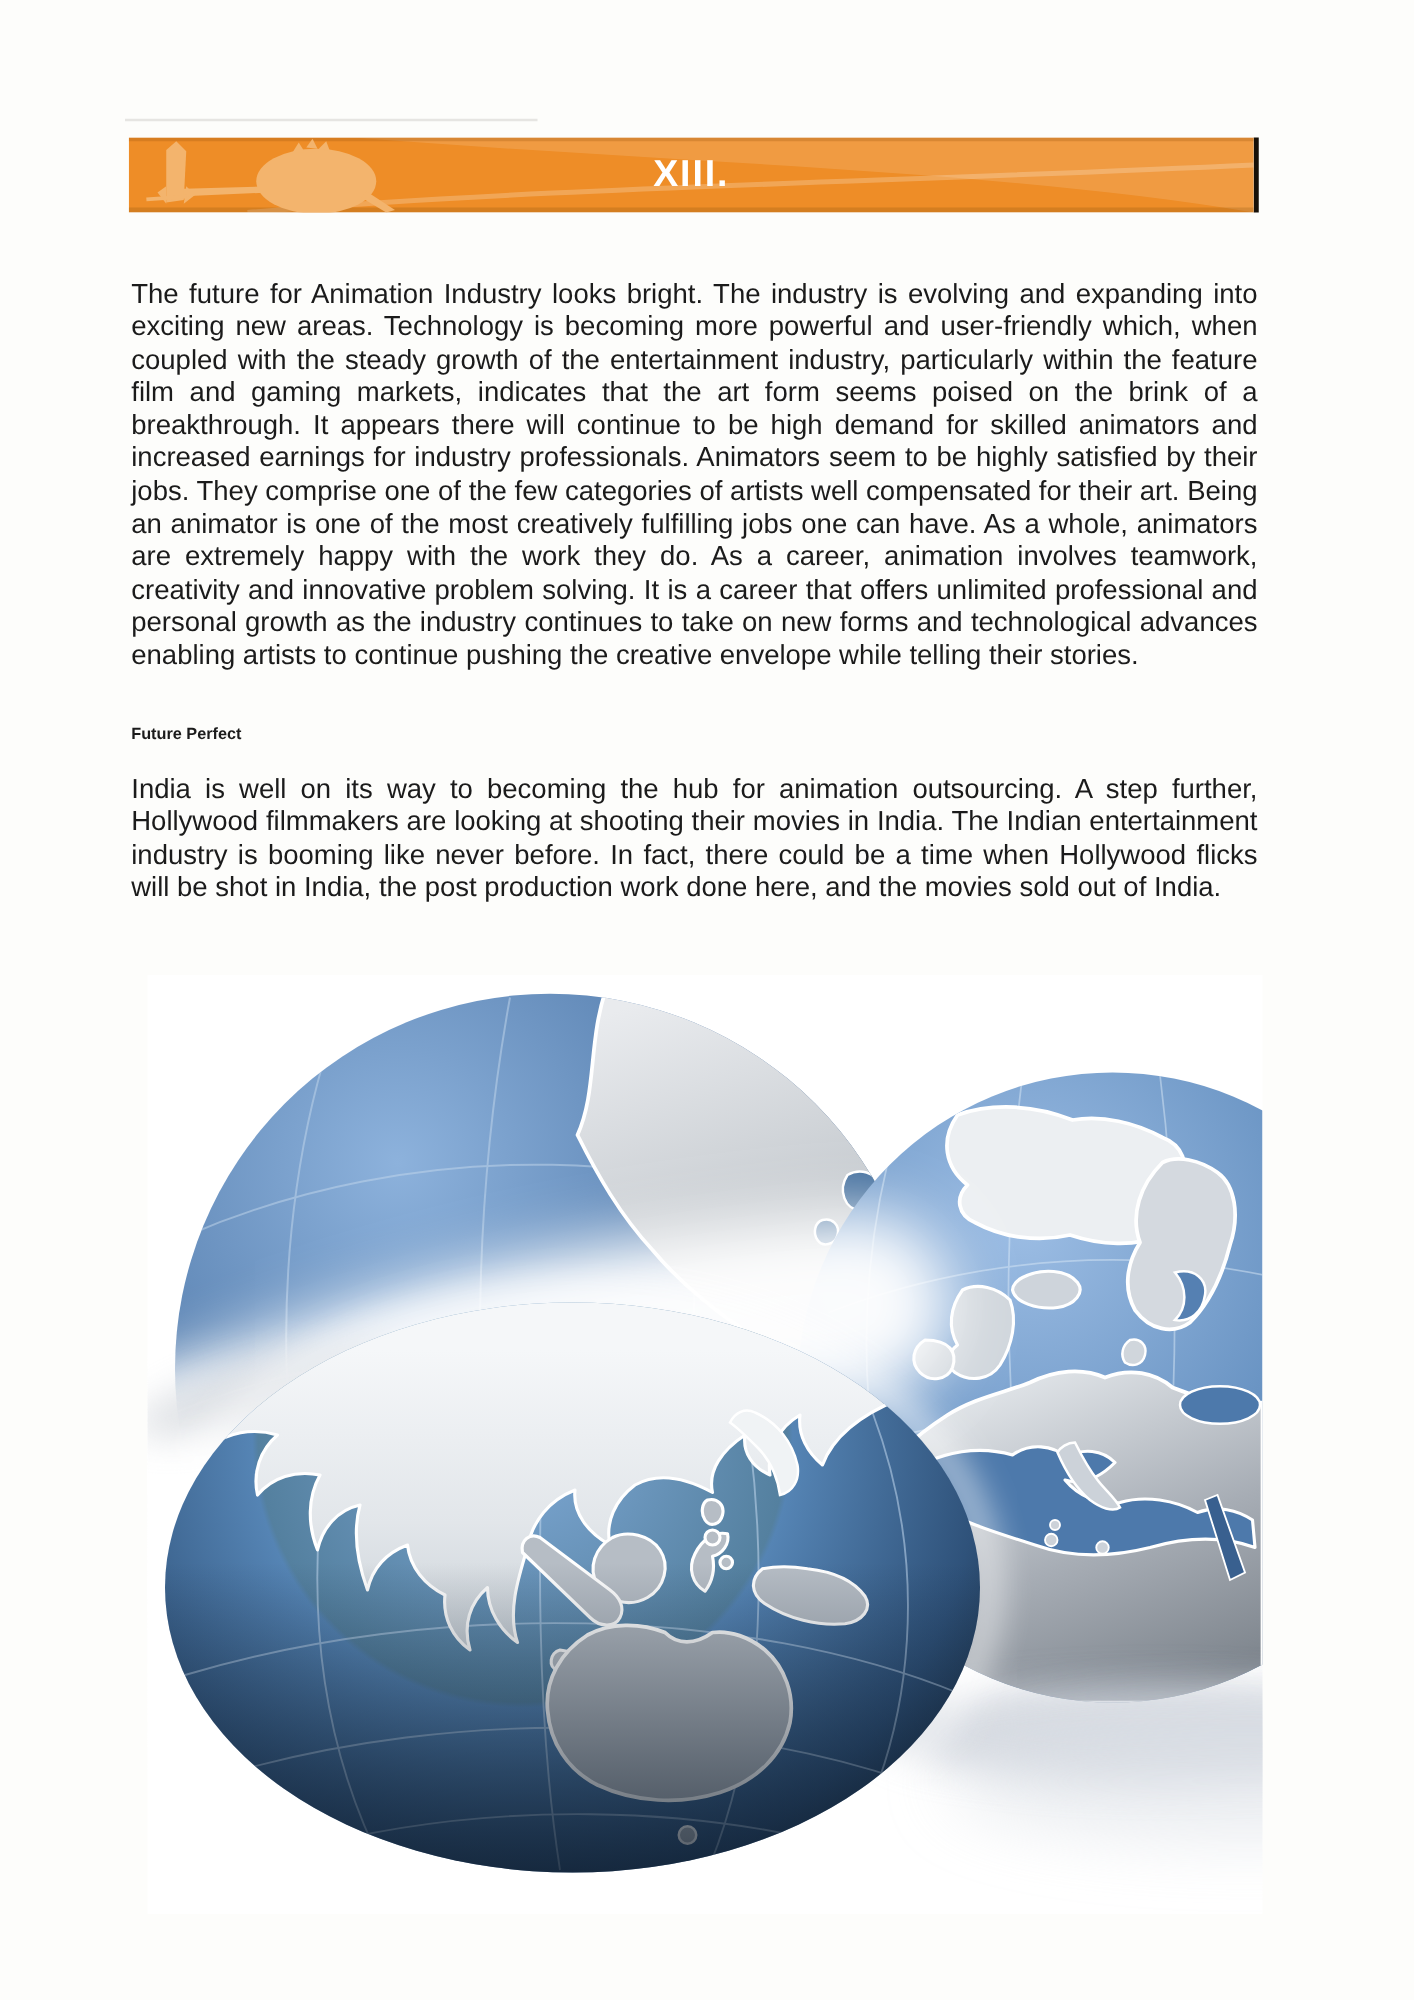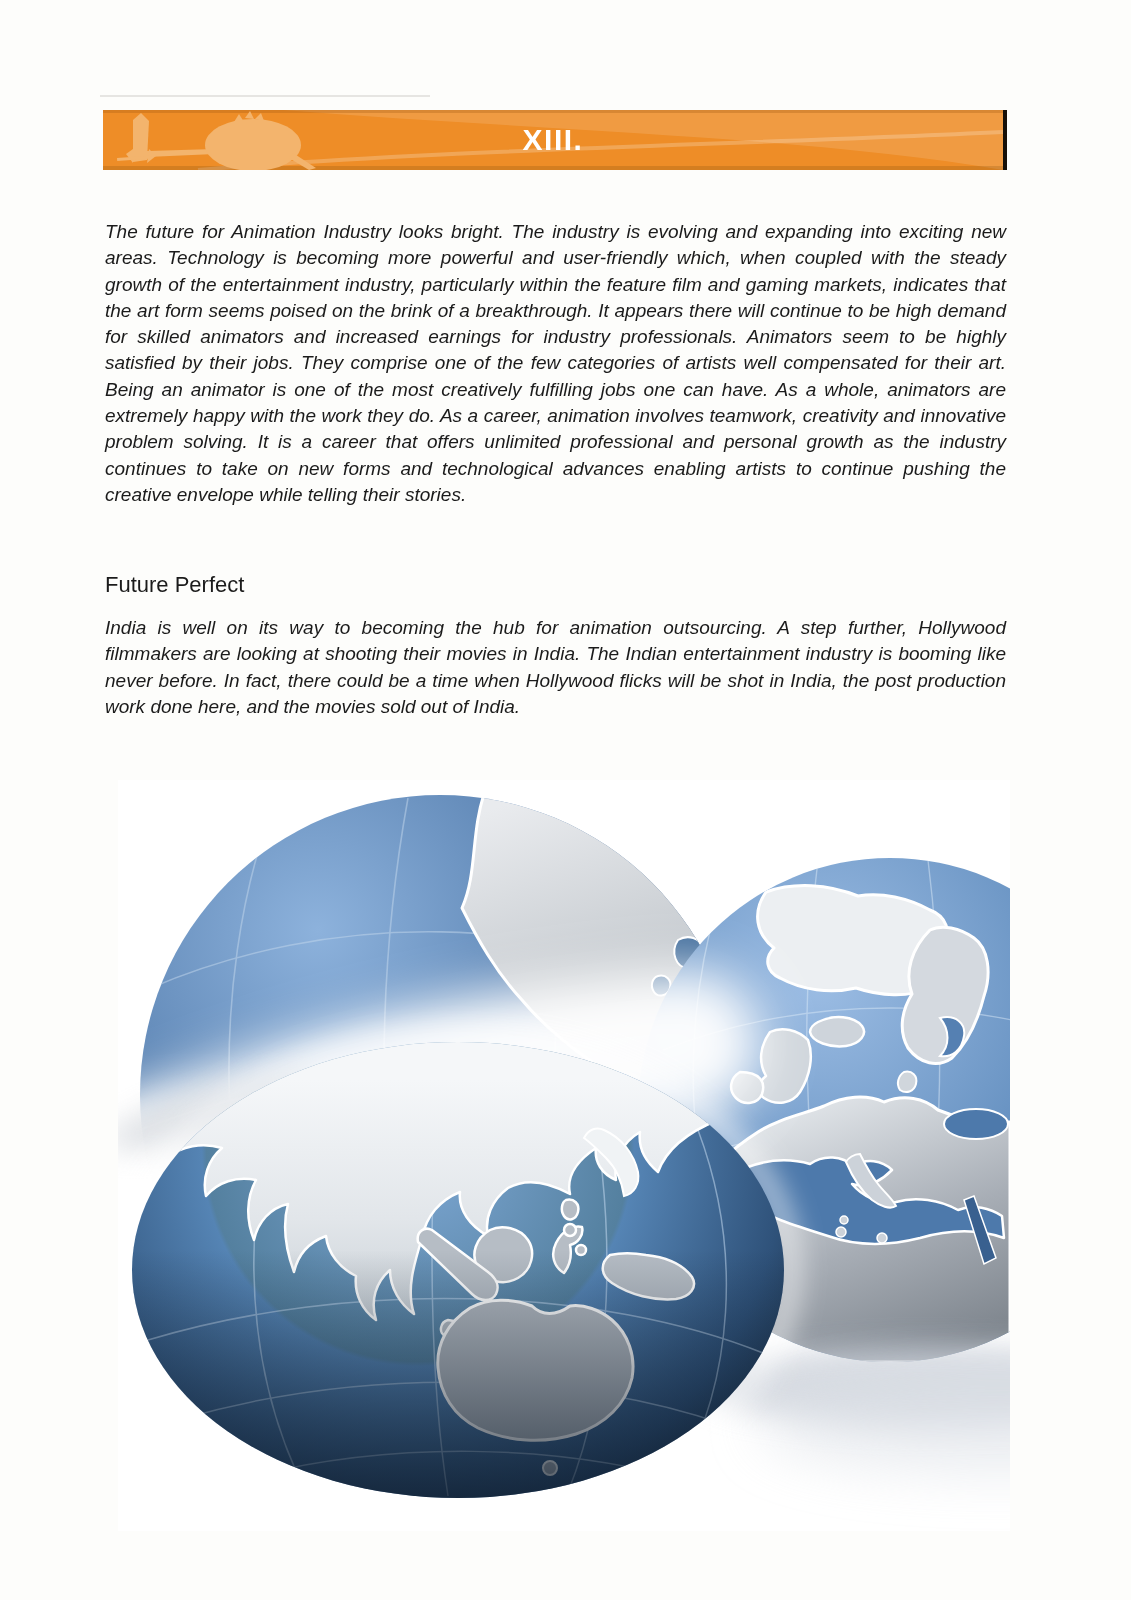--- a/index.html
+++ b/index.html
@@ -21,28 +21,27 @@
     border-right:4px solid #171008;
   }
   .banner svg{position:absolute;left:0;top:0;}
   .banner-title{
     position:absolute;left:0;top:0;width:100%;height:100%;
     display:flex;align-items:center;justify-content:center;gap:28px;
     font-size:30px;font-weight:bold;letter-spacing:1.5px;color:#ffffff;
   }
   .para{
     position:absolute;left:105px;width:901px;
-    font-size:19px;line-height:26.3px;
+    font-size:22px;line-height:26.3px;
     text-align:justify;
-    font-style:italic;
   }
   .para1{top:200px;}
   .subhead{
-    position:absolute;left:105px;top:550px;
-    font-size:22px;font-weight:normal;
+    position:absolute;left:105px;top:566px;
+    font-size:13px;font-weight:bold;
   }
   .para2{top:596px;}
   .figure{
     position:absolute;left:118px;top:780px;width:892px;height:751px;
     background:#ffffff;
   }
 </style>
 </head>
 <body>
 

